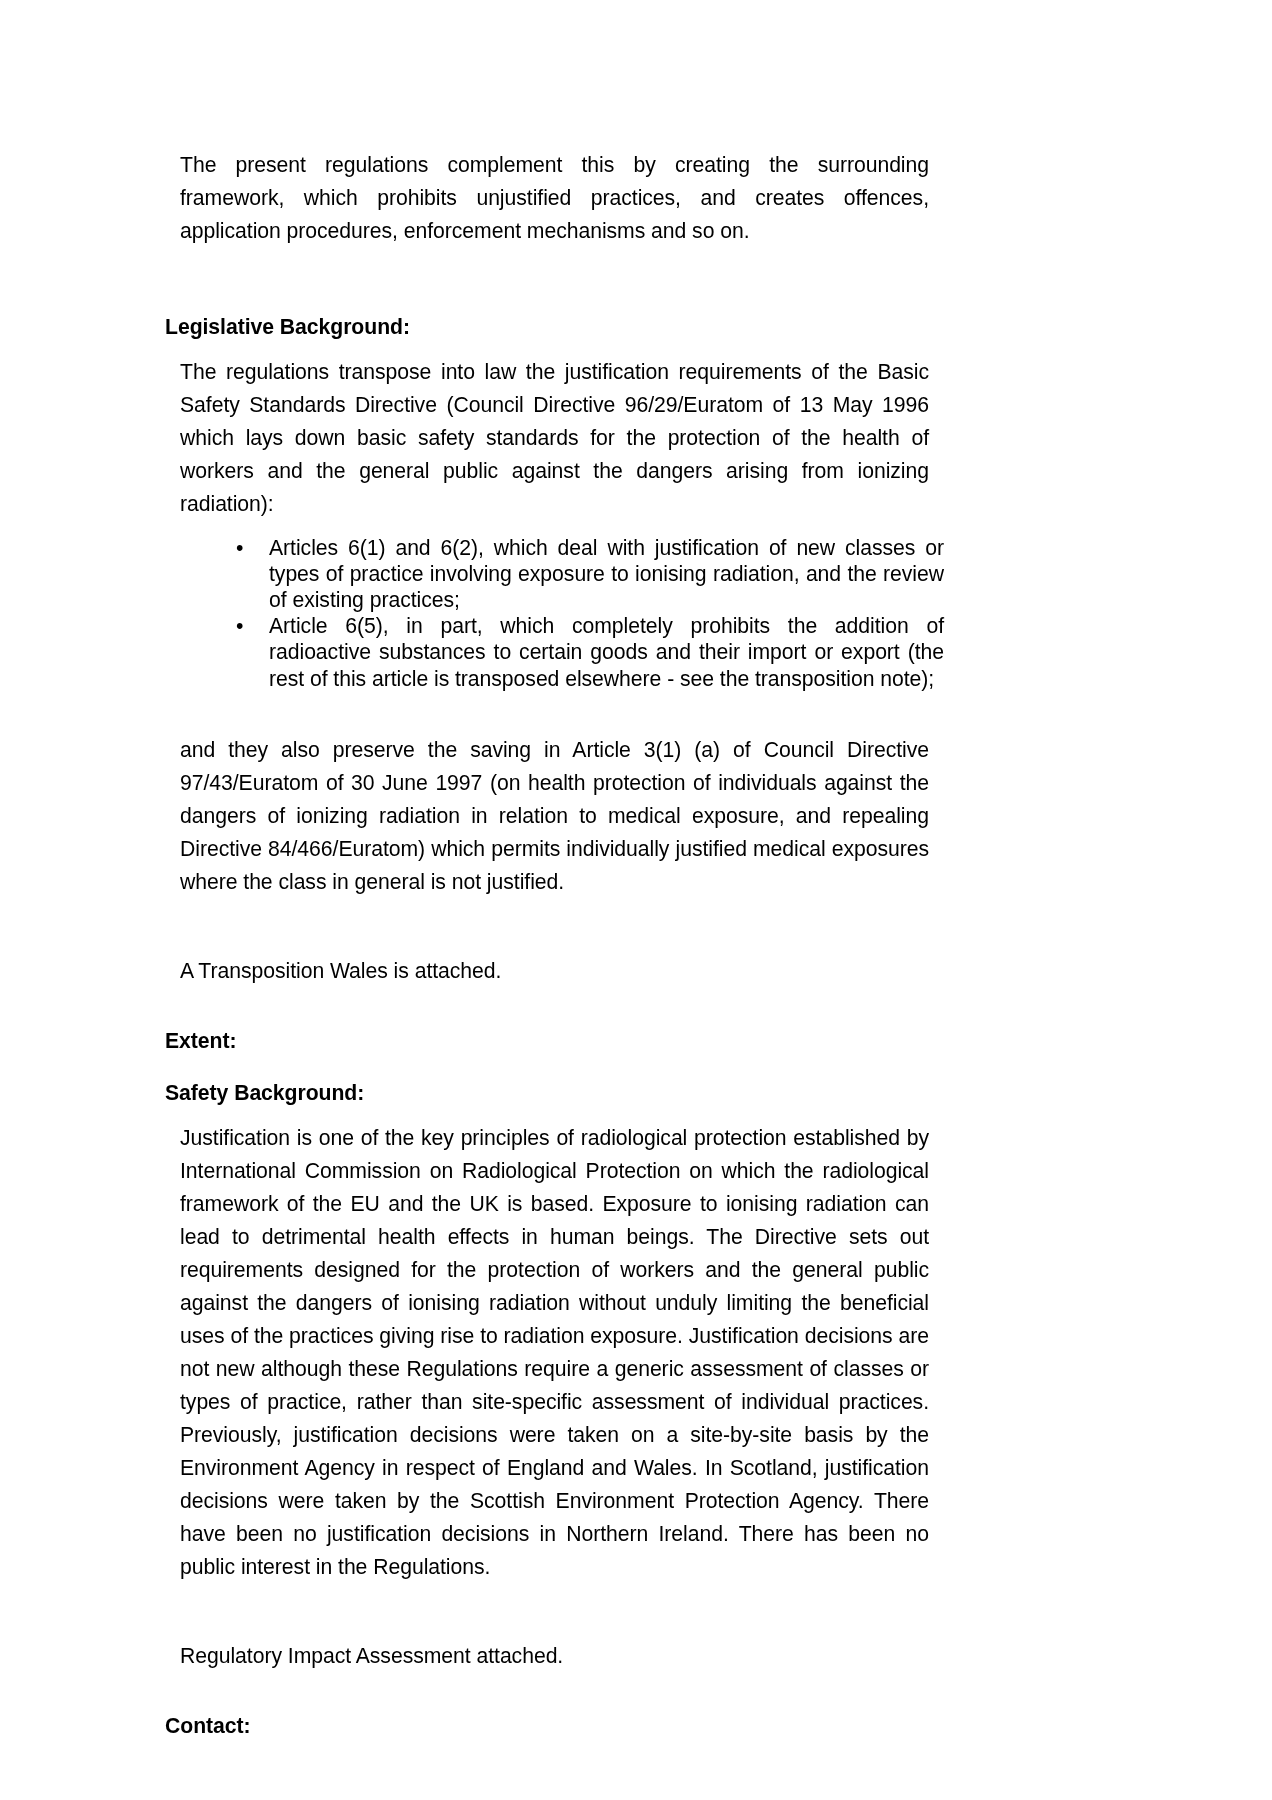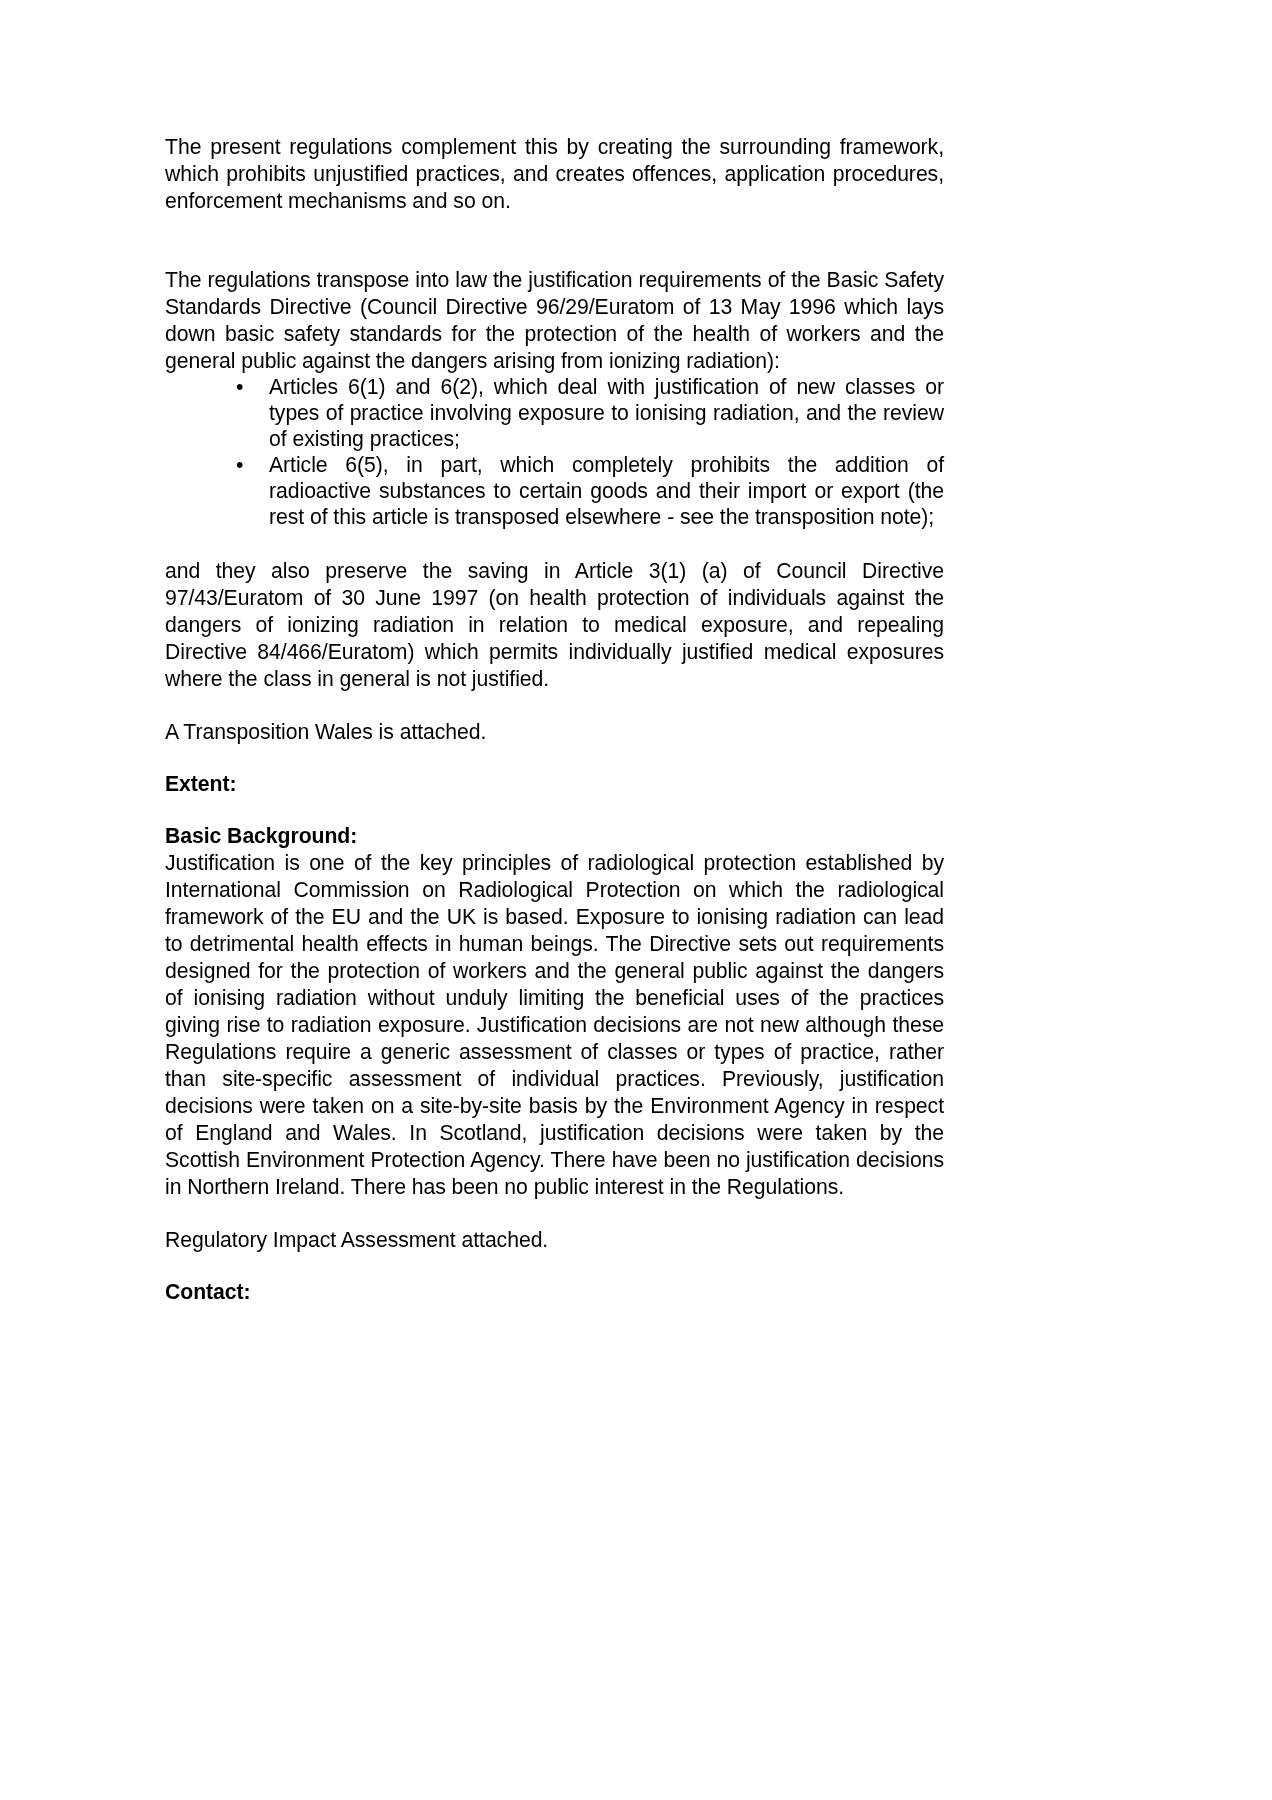--- a/index.html
+++ b/index.html
@@ -20,23 +20,23 @@
     overflow: hidden;
     box-sizing: border-box;
   }
   .content {
     position: absolute;
     left: 165px;
     top: 133px;
     width: 779px;
   }
   p.body-text {
-    margin: 0;
+    margin: 15px;
     font-size: 21.2px;
-    line-height: 27px;
+    line-height: 33px;
     text-align: justify;
     text-justify: inter-word;
     letter-spacing: -0.05px;
     word-spacing: 0px;
   }
   h2.section-heading {
     margin: 0;
     font-size: 21.2px;
     line-height: 26.1px;
     font-weight: bold;
@@ -72,20 +72,21 @@
 </head>
 <body>
 
 <div class="page">
   <div class="content">
 
     <p class="body-text">The present regulations complement this by creating the surrounding framework, which prohibits unjustified practices, and creates offences, application procedures, enforcement mechanisms and so on.</p>
 
     <div class="gap-xl"></div>
 
+    <h2 class="section-heading">Legislative Background:</h2>
 
     <p class="body-text">The regulations transpose into law the justification requirements of the Basic Safety Standards Directive (Council Directive 96/29/Euratom of 13 May 1996 which lays down basic safety standards for the protection of the health of workers and the general public against the dangers arising from ionizing radiation):</p>
 
     <ul class="bullet-list">
       <li class="bullet-item">
         <span class="bullet-glyph">•</span>
         <span>Articles 6(1) and  6(2), which deal with justification of new classes or types of practice involving exposure to ionising radiation, and the review of existing practices;</span>
       </li>
       <li class="bullet-item">
         <span class="bullet-glyph">•</span>
@@ -101,21 +102,21 @@
 
     <p class="body-text">A Transposition Wales is attached.</p>
 
     <div class="gap-lg"></div>
 
     <h2 class="section-heading">Extent:</h2>
 
 
     <div class="gap-lg"></div>
 
-    <h2 class="section-heading">Basic Background:</h2>
+    <h2 class="section-heading">Safety Background:</h2>
 
     <p class="body-text">Justification is one of the key principles of radiological protection established by International Commission on Radiological Protection on which the radiological framework of the EU and the UK is based.  Exposure to ionising radiation can lead to detrimental health effects in human beings.  The Directive sets out requirements designed for the protection of workers and the general public against the dangers of ionising radiation without unduly limiting the beneficial uses of the practices giving rise to radiation exposure. Justification decisions are not new although these Regulations require a generic assessment of classes or types of practice, rather than site-specific assessment of individual practices.  Previously, justification decisions were taken on a site-by-site basis by the Environment Agency in respect of England and Wales. In Scotland, justification decisions were taken by the Scottish Environment Protection Agency.  There have been no justification decisions in Northern Ireland.  There has been no public interest in the Regulations.</p>
 
     <div class="gap-lg"></div>
 
 
     <p class="body-text">Regulatory Impact Assessment attached.</p>
 
     <div class="gap-lg"></div>
 

